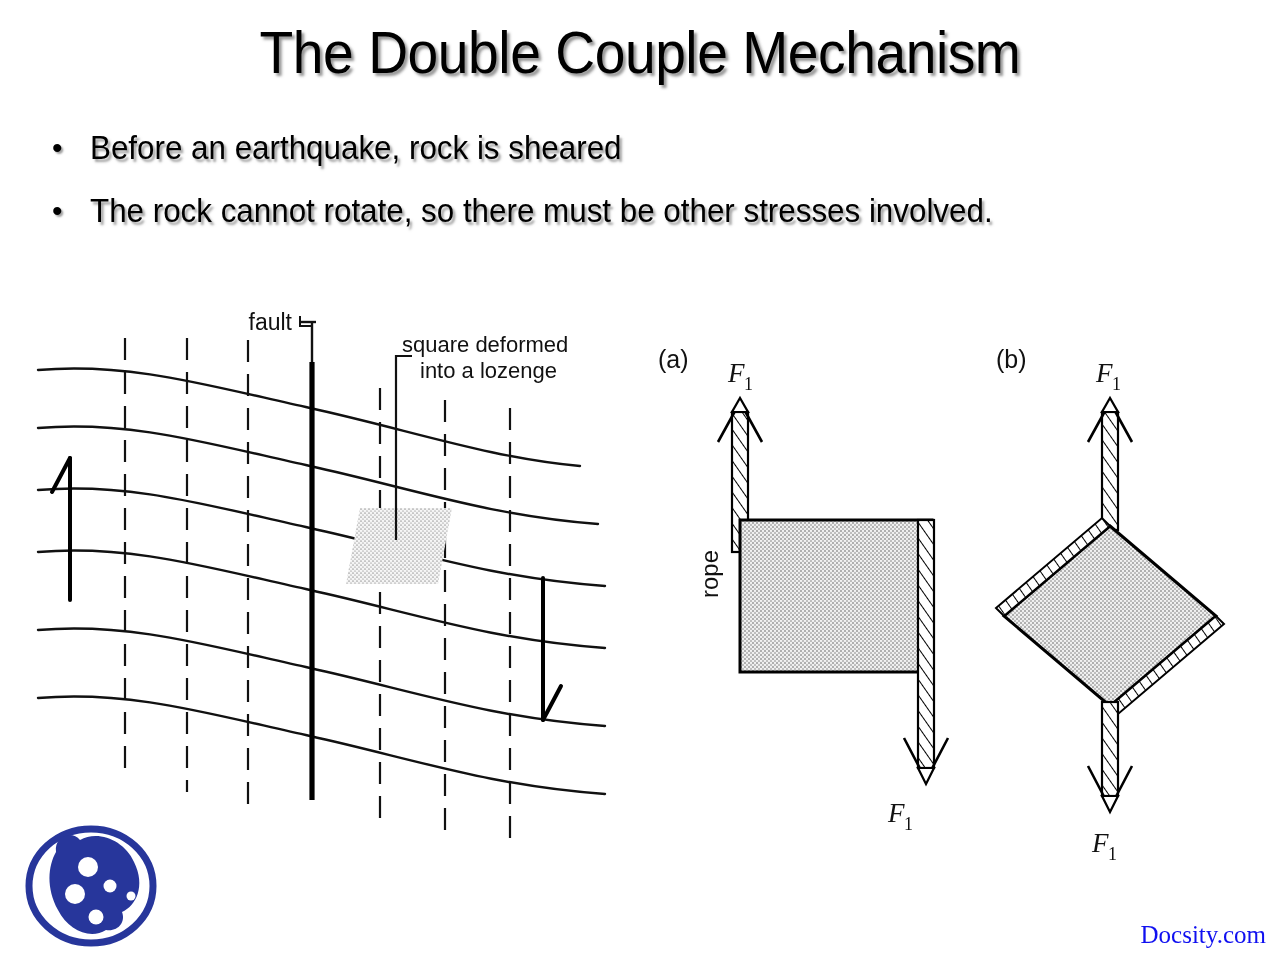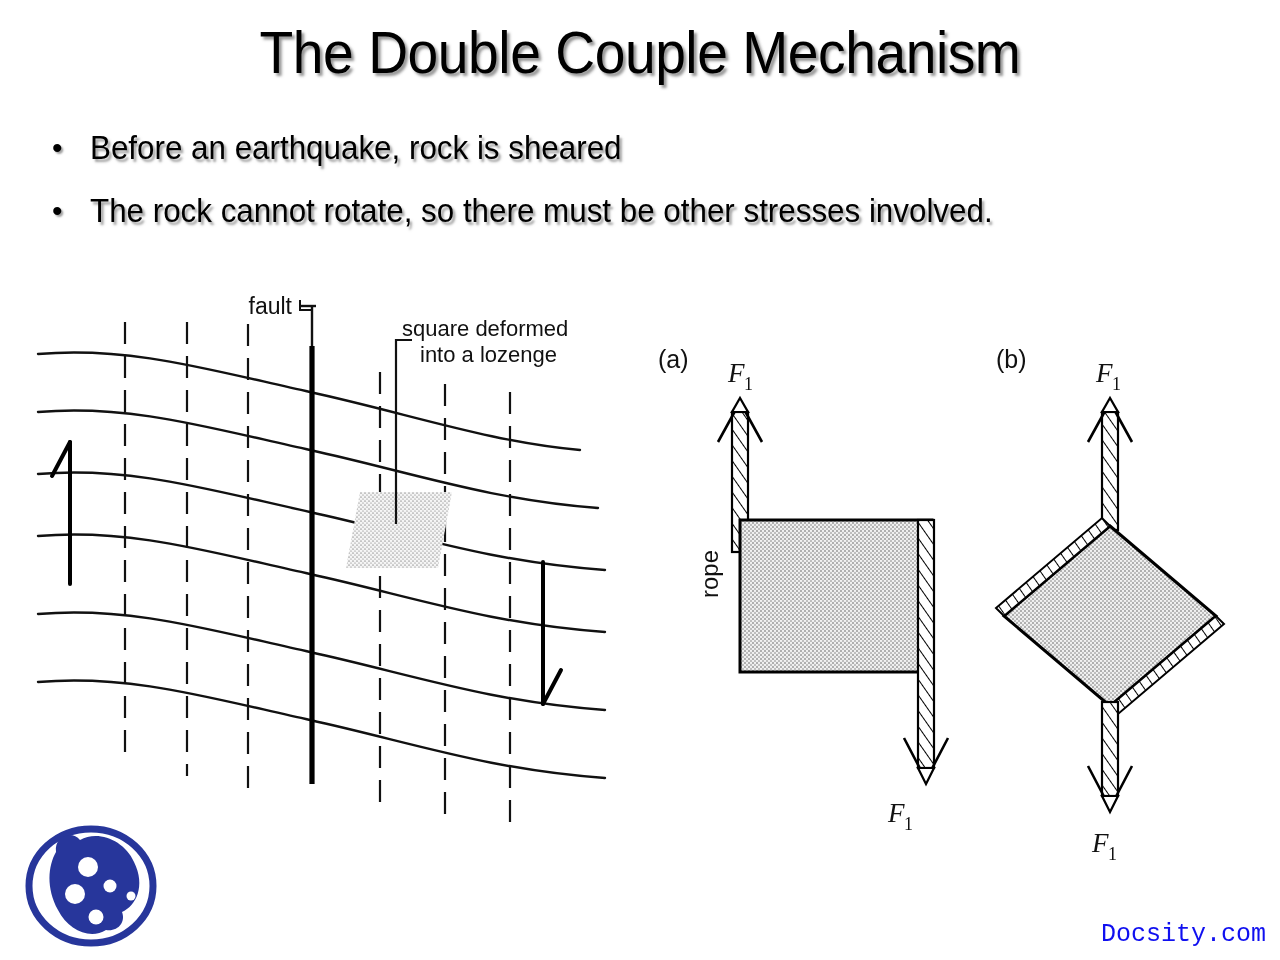--- a/index.html
+++ b/index.html
@@ -68,21 +68,21 @@
     transform: scaleX(0.95);
     transform-origin: left center;
     text-shadow: 2.5px 2.5px 2.5px rgba(140,140,140,0.82);
     white-space: nowrap;
   }
 
   
   #fault-figure {
     position: absolute;
     left: 20px;
-    top: 284px;
+    top: 300px;
     width: 600px;
     height: 560px;
   }
   #force-figure {
     position: absolute;
     left: 640px;
     top: 330px;
     width: 620px;
     height: 530px;
   }
@@ -95,21 +95,21 @@
     position: absolute;
     left: 18px;
     top: 822px;
     width: 150px;
     height: 130px;
   }
   #docsity-wordmark {
     position: absolute;
     right: 14px;
     bottom: 10px;
-    font-family: Liberation Mono, monospace;
+    font-family: Liberation Serif, serif;
     font-size: 25px;
     line-height: 30px;
     color: #1010f0;
     letter-spacing: 0px;
     white-space: nowrap;
   }
 </style>
 </head>
 <body>
 

